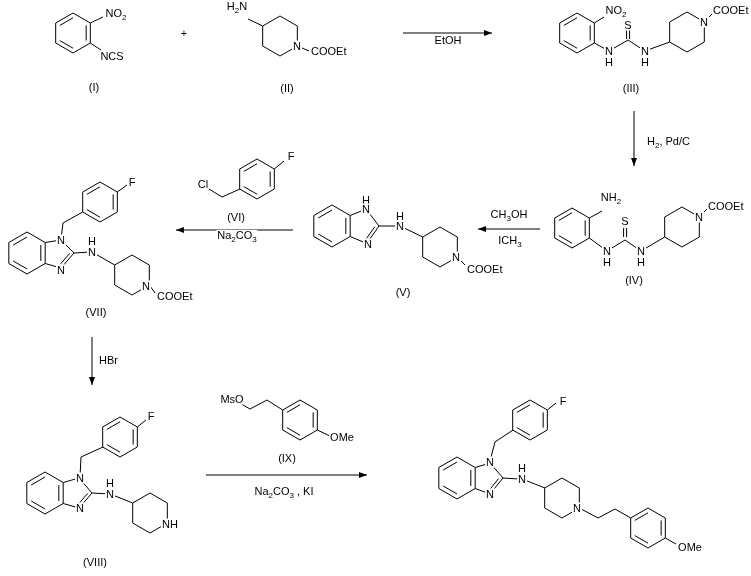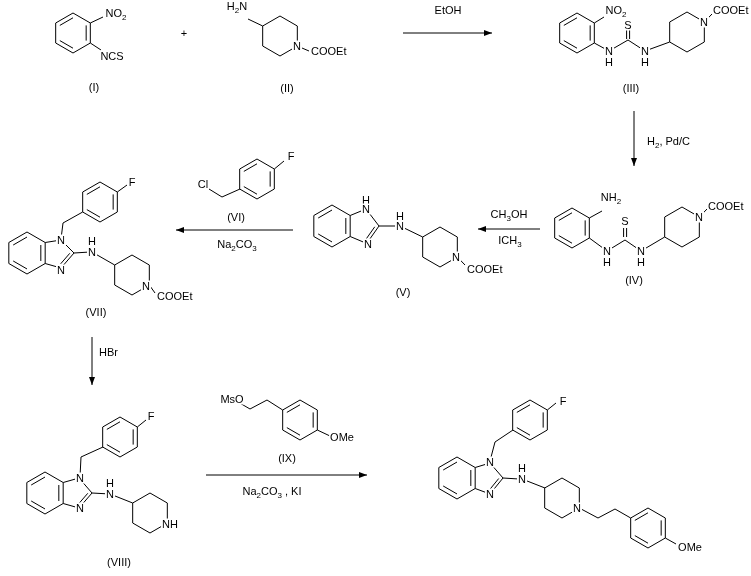--- a/index.html
+++ b/index.html
@@ -297,21 +297,21 @@
   </svg>
   <div class="labels">
       <span class="lbl" style="left: 116px; top: 15px;"><span>NO</span><sub>2</sub></span>
       <span class="lbl" style="left: 112px; top: 56px;"><span>NCS</span></span>
       <span class="lbl" style="left: 94px; top: 87px;"><span>(I)</span></span>
       <span class="lbl" style="left: 184px; top: 33px;"><span>+</span></span>
       <span class="lbl" style="left: 237px; top: 8px;"><span>H</span><sub>2</sub><span>N</span></span>
       <span class="lbl" style="left: 297px; top: 46px;"><span>N</span></span>
       <span class="lbl left" style="left: 310px; top: 51px;"><span>COOEt</span></span>
       <span class="lbl" style="left: 287px; top: 88px;"><span>(II)</span></span>
-      <span class="lbl" style="left: 448px; top: 10px;"><span>EtOH</span></span>
+      <span class="lbl" style="left: 448px; top: 40px;"><span>EtOH</span></span>
       <span class="lbl" style="left: 616px; top: 12px;"><span>NO</span><sub>2</sub></span>
       <span class="lbl" style="left: 628px; top: 25px;"><span>S</span></span>
       <span class="lbl" style="left: 609px; top: 51px;"><span>N</span></span>
       <span class="lbl" style="left: 609px; top: 62px;"><span>H</span></span>
       <span class="lbl" style="left: 645px; top: 51px;"><span>N</span></span>
       <span class="lbl" style="left: 645px; top: 62px;"><span>H</span></span>
       <span class="lbl" style="left: 704px; top: 22px;"><span>N</span></span>
       <span class="lbl left" style="left: 712px; top: 10px;"><span>COOEt</span></span>
       <span class="lbl" style="left: 631px; top: 88px;"><span>(III)</span></span>
       <span class="lbl left" style="left: 646px; top: 143px;"><span>H</span><sub>2</sub><span>, Pd/C</span></span>
@@ -330,41 +330,41 @@
       <span class="lbl" style="left: 366px; top: 209px;"><span>N</span></span>
       <span class="lbl" style="left: 368px; top: 244px;"><span>N</span></span>
       <span class="lbl" style="left: 400px; top: 216px;"><span>H</span></span>
       <span class="lbl" style="left: 400px; top: 226px;"><span>N</span></span>
       <span class="lbl" style="left: 456px; top: 257px;"><span>N</span></span>
       <span class="lbl left" style="left: 466px; top: 269px;"><span>COOEt</span></span>
       <span class="lbl" style="left: 403px; top: 292px;"><span>(V)</span></span>
       <span class="lbl" style="left: 291px; top: 156px;"><span>F</span></span>
       <span class="lbl" style="left: 203px; top: 184px;"><span>Cl</span></span>
       <span class="lbl" style="left: 236px; top: 217px;"><span>(VI)</span></span>
-      <span class="lbl" style="left: 237px; top: 246px;"><span>Na</span><sub>2</sub><span>CO</span><sub>3</sub></span>
+      <span class="lbl" style="left: 237px; top: 237px;"><span>Na</span><sub>2</sub><span>CO</span><sub>3</sub></span>
       <span class="lbl" style="left: 132px; top: 182px;"><span>F</span></span>
       <span class="lbl" style="left: 61px; top: 240px;"><span>N</span></span>
       <span class="lbl" style="left: 61px; top: 270px;"><span>N</span></span>
       <span class="lbl" style="left: 92px; top: 241px;"><span>H</span></span>
       <span class="lbl" style="left: 92px; top: 252px;"><span>N</span></span>
       <span class="lbl" style="left: 146px; top: 286px;"><span>N</span></span>
       <span class="lbl left" style="left: 156px; top: 296px;"><span>COOEt</span></span>
       <span class="lbl" style="left: 96px; top: 312px;"><span>(VII)</span></span>
-      <span class="lbl left" style="left: 98px; top: 352px;"><span>HBr</span></span>
+      <span class="lbl left" style="left: 98px; top: 360px;"><span>HBr</span></span>
       <span class="lbl" style="left: 151px; top: 416px;"><span>F</span></span>
       <span class="lbl" style="left: 80px; top: 478px;"><span>N</span></span>
       <span class="lbl" style="left: 80px; top: 508px;"><span>N</span></span>
       <span class="lbl" style="left: 110px; top: 483px;"><span>H</span></span>
       <span class="lbl" style="left: 110px; top: 494px;"><span>N</span></span>
       <span class="lbl" style="left: 170px; top: 524px;"><span>NH</span></span>
-      <span class="lbl" style="left: 95px; top: 562px; margin-left: 24px;"><span>(VIII)</span></span>
+      <span class="lbl" style="left: 95px; top: 562px;"><span>(VIII)</span></span>
       <span class="lbl" style="left: 232px; top: 399px;"><span>MsO</span></span>
       <span class="lbl" style="left: 342px; top: 437px;"><span>OMe</span></span>
       <span class="lbl" style="left: 287px; top: 458px;"><span>(IX)</span></span>
-      <span class="lbl" style="left: 272px; top: 493px; text-align: center;"><span>Na</span><sub>2</sub><span>CO</span><sub>3</sub><span> , KI</span></span>
+      <span class="lbl" style="left: 284px; top: 493px; text-align: center;"><span>Na</span><sub>2</sub><span>CO</span><sub>3</sub><span> , KI</span></span>
       <span class="lbl" style="left: 563px; top: 401px;"><span>F</span></span>
       <span class="lbl" style="left: 490px; top: 462px;"><span>N</span></span>
       <span class="lbl" style="left: 490px; top: 494px;"><span>N</span></span>
       <span class="lbl" style="left: 522px; top: 468px;"><span>H</span></span>
       <span class="lbl" style="left: 522px; top: 479px;"><span>N</span></span>
       <span class="lbl" style="left: 577px; top: 508px;"><span>N</span></span>
       <span class="lbl" style="left: 690px; top: 547px;"><span>OMe</span></span>
     </div>
 </div>
 

